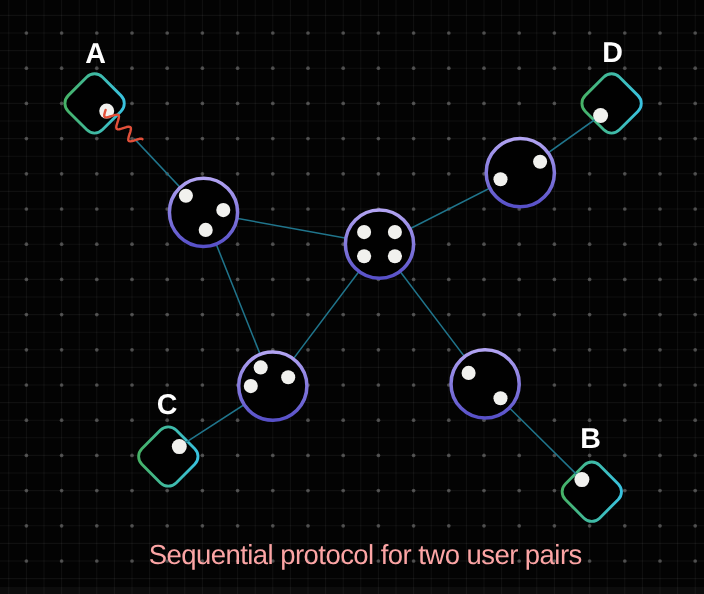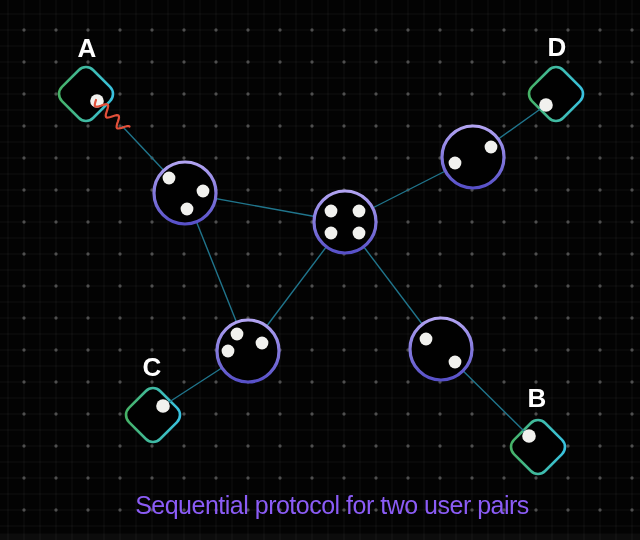--- a/index.html
+++ b/index.html
@@ -8,21 +8,21 @@
     position:relative;
     width:640px;height:540px;
     overflow:hidden;
     background:#030303;
     font-family:"Liberation Sans","DejaVu Sans",sans-serif;
   }
   .stage svg{position:absolute;left:0;top:0;width:640px;height:540px;display:block;}
   .caption{
     position:absolute;left:0;right:0;top:493px;
     text-align:center;
-    color:#8b5cf6;
+    color:#fca5a5;
     font-size:25px;
     font-weight:400;
     letter-spacing:-0.5px;
     line-height:1;
     user-select:none;
     margin-left:24px;
   }
 </style>
 </head>
 <body>

